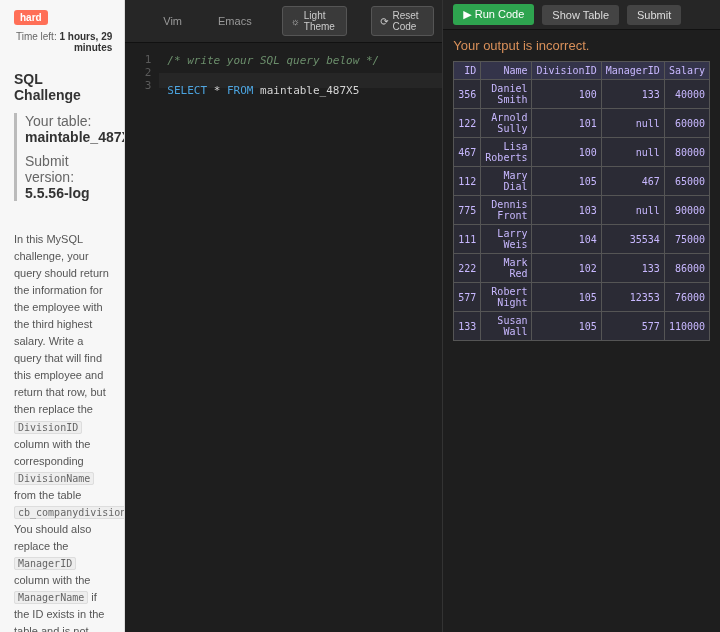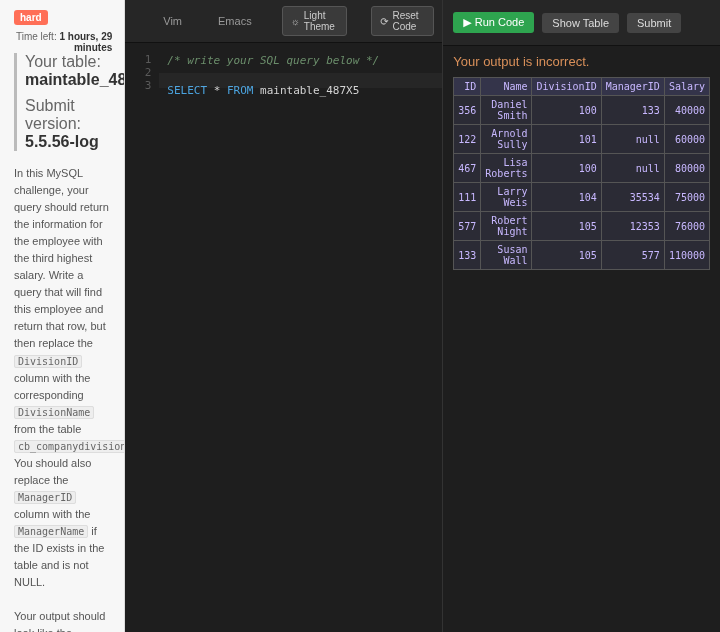--- a/index.html
+++ b/index.html
@@ -3,57 +3,58 @@
 <meta charset="utf-8">
 <style>
   html,body{margin:0;padding:0;background:#1e1e1e;font-family:"Helvetica Neue",Arial,sans-serif;font-size:12px;color:#ccc;overflow:hidden}
   .app{display:flex;width:720px;height:632px;background:#be185d}
   
   .sidebar{width:163px;background:#f7f7f7;color:#444;padding:10px 12px 0 14px;box-sizing:border-box;overflow:hidden;border-right:1px solid #ddd;position:relative}
   .badge-hard{display:inline-block;background:#ff6f57;color:#fff;border-radius:3px;padding:2px 6px;font-size:10px;font-weight:bold}
   .time-row{text-align:right;font-size:10px;color:#666;margin-top:6px}
   .time-val{font-weight:bold;color:#333}
   .title{font-weight:bold;color:#333;font-size:14px;margin:18px 0 10px 0}
-  .meta{border-left:3px solid #bbb;padding-left:8px;font-size:16px;color:#666;margin-bottom:14px}
+  .meta{border-left:3px solid #bbb;padding-left:8px;font-size:14px;color:#666;margin-bottom:30px}
   .meta b{color:#333}
   .desc{font-size:11px;color:#555;line-height:1.55}
   .code{font-family:Menlo,Consolas,monospace;background:#eee;border:1px solid #ddd;padding:0 3px;border-radius:2px;font-size:10px;color:#666}
   
   .editor-col{flex:0 0 317px;display:flex;flex-direction:column;background:#1e1e1e;border-right:1px solid #333}
   .ed-toolbar{display:flex;align-items:center;gap:24px;padding:6px 8px;background:#262626;border-bottom:1px solid #111}
   .tab{color:#999;font-size:11px;padding:3px 6px;cursor:pointer}
   .btn-grey{background:#3a3a3a;color:#ccc;border:1px solid #555;border-radius:3px;font-size:10px;padding:3px 8px;display:flex;align-items:center;gap:4px;cursor:pointer}
   .spacer{flex:1}
   .gutter{width:34px;text-align:right;color:#5a5a5a;font-family:Menlo,Consolas,monospace;font-size:11px;padding:10px 8px 0 0;box-sizing:border-box;user-select:none;background:#1e1e1e}
   .code-area{flex:1;display:flex}
   .code-lines{flex:1;padding:10px 8px;font-family:Menlo,Consolas,monospace;font-size:11px;line-height:15px;white-space:pre;color:#d4d4d4;position:relative}
   .cm-comment{color:#6b8e6b;font-style:italic}
   .cm-keyword{color:#4aa3df}
   .highlight-line{position:absolute;left:0;right:0;height:15px;background:rgba(255,255,255,0.04)}
   
   .out-col{flex:1;display:flex;flex-direction:column;background:#1e1e1e}
-  .out-toolbar{display:flex;align-items:center;gap:8px;padding:12px 10px;background:#262626;border-bottom:1px solid #111}
+  .out-toolbar{display:flex;align-items:center;gap:8px;padding:4px 10px;background:#262626;border-bottom:1px solid #111}
   .btn-green{background:#2ea44f;color:#fff;border:none;border-radius:3px;font-size:11px;padding:4px 10px;cursor:pointer;display:flex;align-items:center;gap:4px}
   .btn-dark{background:#444;color:#ddd;border:none;border-radius:3px;font-size:11px;padding:4px 10px;cursor:pointer}
   .out-body{padding:8px 10px;flex:1;overflow:auto}
   .warn{color:#d9905a;font-size:13px;margin-bottom:8px}
   table.res{border-collapse:collapse;font-family:Menlo,Consolas,monospace;font-size:10px;color:#c8b8ff}
   table.res th,table.res td{border:1px solid #555;padding:3px 4px;text-align:right;background:#2b2b35}
   table.res th{background:#34344a;color:#c8b8ff;font-weight:normal}
 </style>
 </head>
 <body>
 
 <div class="app">
 
   <div class="sidebar">
     <span class="badge-hard">hard</span>
     <div class="time-row">
       <span>Time left: </span><span class="time-val">1 hours, 29 minutes</span>
     </div>
+    <div class="title">SQL Challenge</div>
     <div class="meta">
       <div><span>Your table:</span><br><b>maintable_487X5</b></div>
       <div style="margin-top:8px"><span>Submit version: </span><b>5.5.56-log</b></div>
     </div>
     <div class="desc">
       <span>In this MySQL challenge, your query should return the information for the employee with the third highest salary. Write a query that will find this employee and return that row, but then replace the </span><span class="code">DivisionID</span><span> column with the corresponding </span><span class="code">DivisionName</span><span> from the table </span><span class="code">cb_companydivisions</span><span>. You should also replace the </span><span class="code">ManagerID</span><span> column with the </span><span class="code">ManagerName</span><span> if the ID exists in the table and is not NULL.</span>
       <br><br>
       <span>Your output should look like the </span>
     </div>
     
@@ -119,25 +120,46 @@
               <td>60000</td>
             </tr>
             <tr>
               <td>467</td>
               <td>Lisa Roberts</td>
               <td>100</td>
               <td>null</td>
               <td>80000</td>
             </tr>
             <tr>
+              <td>112</td>
+              <td>Mary Dial</td>
+              <td>105</td>
+              <td>467</td>
+              <td>65000</td>
+            </tr>
+            <tr>
+              <td>775</td>
+              <td>Dennis Front</td>
+              <td>103</td>
+              <td>null</td>
+              <td>90000</td>
+            </tr>
+            <tr>
               <td>111</td>
               <td>Larry Weis</td>
               <td>104</td>
               <td>35534</td>
               <td>75000</td>
+            </tr>
+            <tr>
+              <td>222</td>
+              <td>Mark Red</td>
+              <td>102</td>
+              <td>133</td>
+              <td>86000</td>
             </tr>
             <tr>
               <td>577</td>
               <td>Robert Night</td>
               <td>105</td>
               <td>12353</td>
               <td>76000</td>
             </tr>
             <tr>
               <td>133</td>

